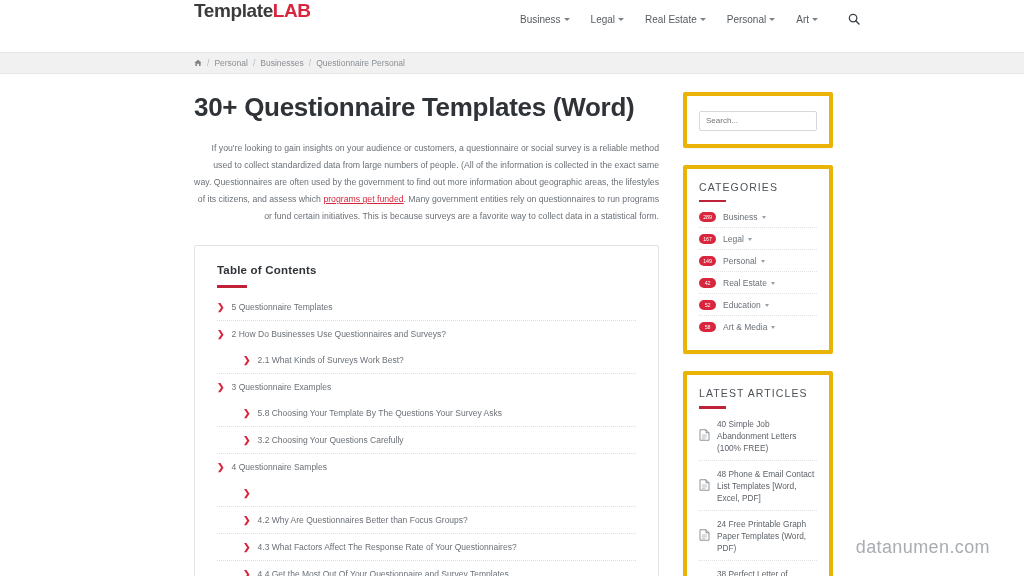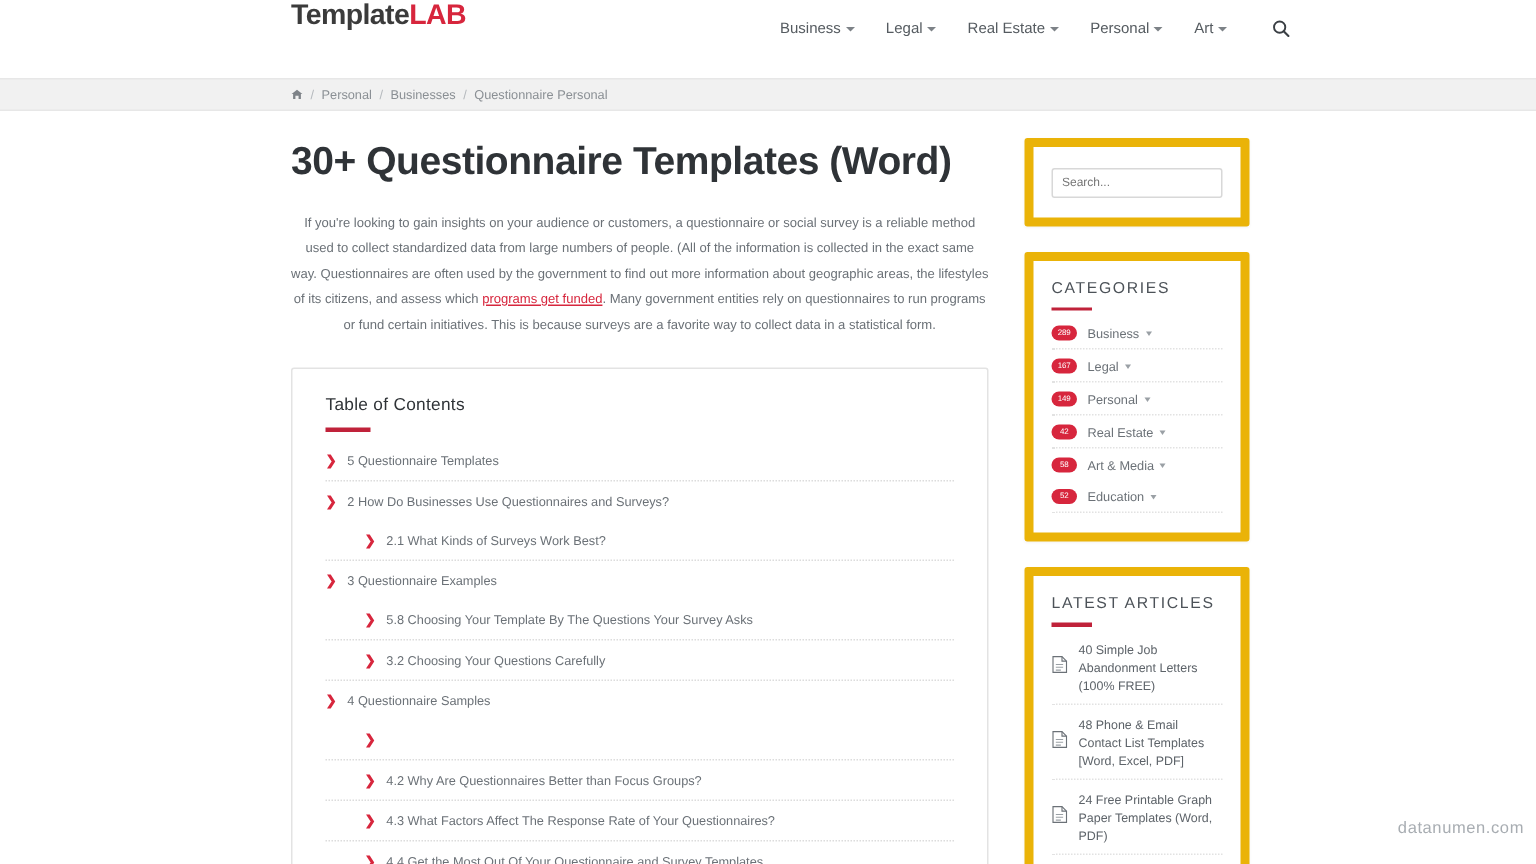--- a/index.html
+++ b/index.html
@@ -97,38 +97,38 @@
     font-weight: bold;
     color: #2f3337;
     letter-spacing: -0.3px;
     margin-bottom: 17px;
   }
 
   p.body-text {
     font-size: 8.7px;
     line-height: 17px;
     color: #6b7177;
-    text-align: center;
+    text-align: right;
   }
   p.body-text a.inline-link {
     color: #d7263d;
     text-decoration: underline;
   }
 
   
   .toc {
     margin-top: 20px;
     border: 1px solid #e3e3e3;
     border-radius: 2px;
     padding: 18px 22px 20px 22px;
     background: #fff;
   }
   .toc-title {
     font-size: 11.5px;
-    font-weight: normal;
+    font-weight: bold;
     color: #2f3337;
     letter-spacing: 0.2px;
   }
   .toc-rule {
     width: 30px; height: 2.5px;
     background: #c0223a;
     margin: 9px 0 6px 0;
   }
   .toc-list { list-style: none; }
   .toc-li {
@@ -149,21 +149,21 @@
     color: #d7263d;
     font-size: 9px;
     font-weight: bold;
     line-height: 11px;
     flex: none;
   }
 
   
   .card {
     background: #fff;
-    border: 6px solid #eab308;
+    border: 4px solid #eab308;
     border-radius: 2px;
     box-shadow: 0 1px 2px rgba(0,0,0,0.045);
     padding: 12px 12px 13px 12px;
     margin-bottom: 17px;
   }
   .search-card { padding: 13px 12px; }
   .search-input {
     width: 100%;
     height: 20px;
     border: 1px solid #d8d8d8;
@@ -236,23 +236,23 @@
   .art-text {
     font-size: 8.3px;
     line-height: 12px;
     color: #5d6369;
   }
   .doc-ico { flex: none; margin-top: 1px; }
 
   
   .watermark {
     position: absolute;
-    right: 8px;
+    right: 34px;
     bottom: 18px;
-    font-size: 11px;
+    font-size: 18px;
     color: #a8adb2;
     letter-spacing: 0.4px;
   }
 </style>
 </head>
 <body>
 
 <div class="header">
   <div class="logo">
     <span class="tpl">Template</span><span class="lab">LAB</span>
@@ -396,31 +396,31 @@
           <i class="chev-sm"></i>
         </span>
       </div>
       <div class="cat-item">
         <span class="badge">42</span>
         <span class="cat-label">
           <span>Real Estate</span>
           <i class="chev-sm"></i>
         </span>
       </div>
+      <div class="cat-item">
+        <span class="badge">52</span>
+        <span class="cat-label">
+          <span>Education</span>
+          <i class="chev-sm"></i>
+        </span>
+      </div>
       <div class="cat-item last">
         <span class="badge">58</span>
         <span class="cat-label">
           <span>Art &amp; Media</span>
-          <i class="chev-sm"></i>
-        </span>
-      </div>
-      <div class="cat-item">
-        <span class="badge">52</span>
-        <span class="cat-label">
-          <span>Education</span>
           <i class="chev-sm"></i>
         </span>
       </div>
     </div>
 
     <div class="card">
       <div class="card-head">LATEST ARTICLES</div>
       <div class="card-rule"></div>
 
       <div class="art-item first">

